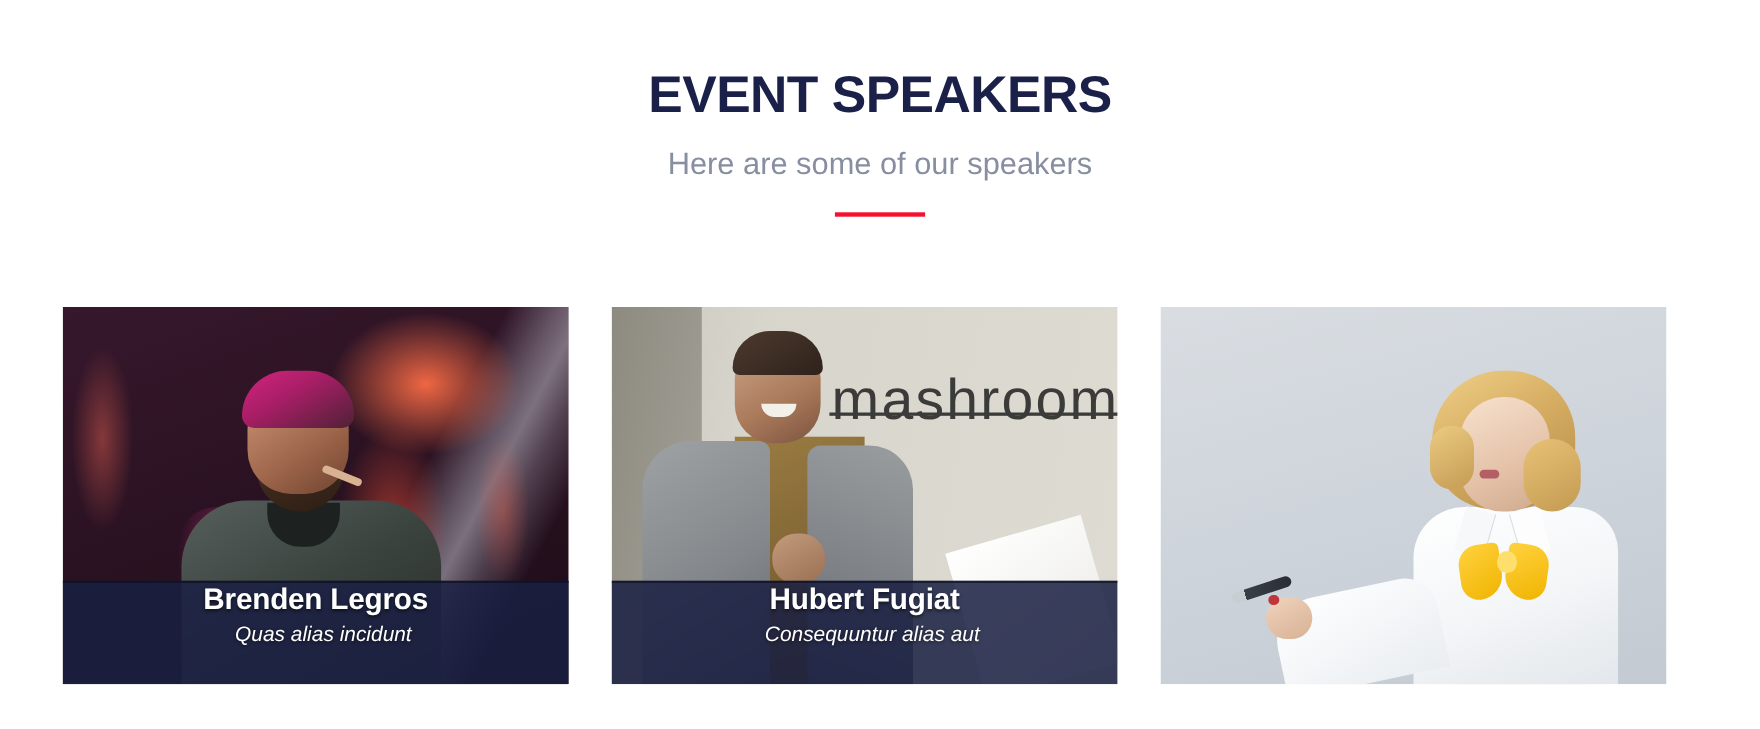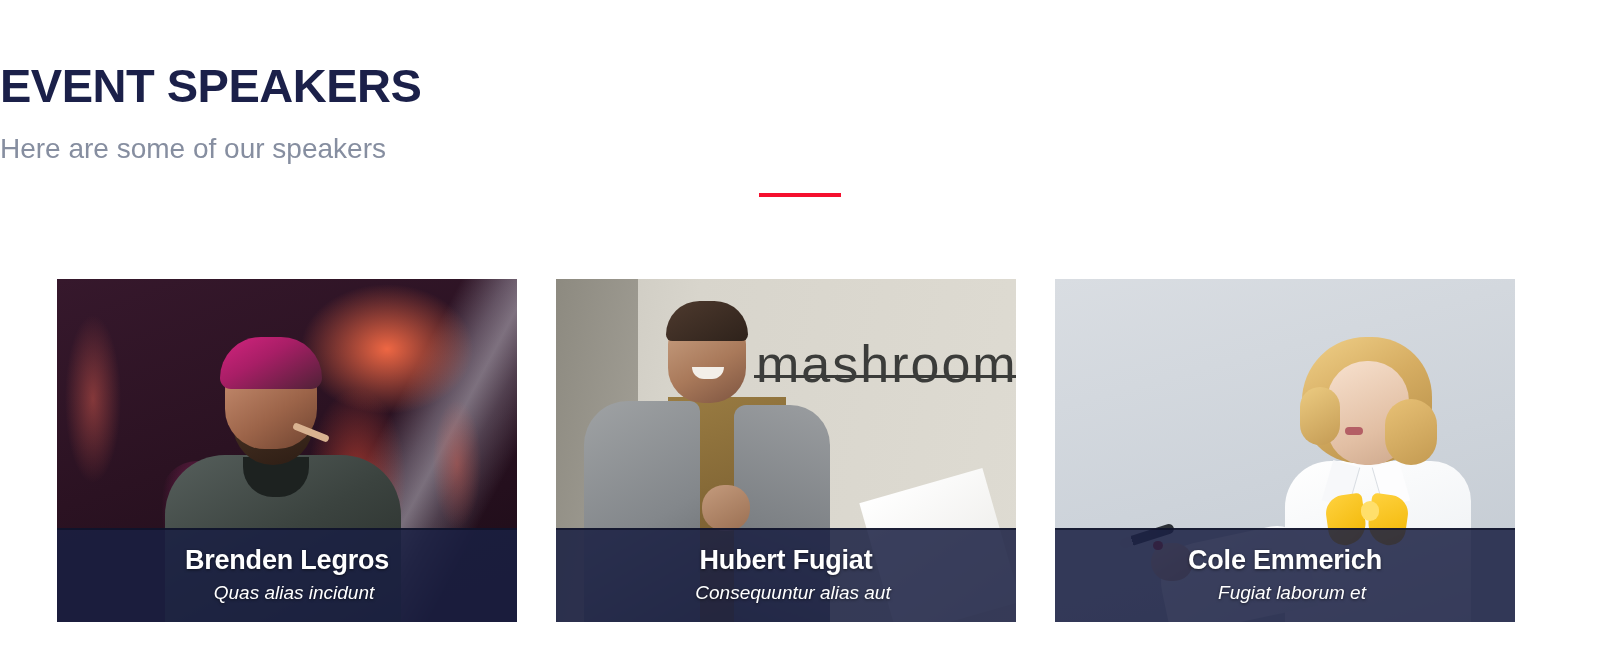--- a/index.html
+++ b/index.html
@@ -5,21 +5,21 @@
   * { margin:0; padding:0; box-sizing:border-box; }
   html,body { width:1600px; height:663px; }
   body {
     background:#ffffff;
     font-family:"Liberation Sans", sans-serif;
     overflow:hidden;
     position:relative;
   }
 
   
-  .section-head { width:1600px; padding-top:62px; }
+  .section-head { width:1600px; padding-top:62px; text-align:center; }
 
   .section-title {
     font-size:47px;
     font-weight:bold;
     letter-spacing:-0.5px;
     color:#1b2049;
     line-height:1;
   }
 
   .section-sub {
@@ -233,21 +233,21 @@
   
   .caption {
     position:absolute;
     left:0; right:0; bottom:0;
     height:94px;
     background:rgba(26,32,66,0.86);
     border-top:2px solid rgba(10,14,34,0.65);
     display:flex;
     flex-direction:column;
     align-items:center;
-    justify-content:center;
+    justify-content:flex-start;
     text-align:center;
     padding-bottom:2px;
   }
 
   .caption-name {
     font-size:27px;
     font-weight:bold;
     color:#ffffff;
     line-height:1.18;
     text-shadow:0 1px 3px rgba(0,0,0,.55);
@@ -327,19 +327,15 @@
       <span class="c3-collar-l"></span>
       <span class="c3-collar-r"></span>
       <span class="c3-bow"></span>
       <span class="c3-bowknot"></span>
       <span class="c3-hair"></span>
       <span class="c3-face"></span>
       <span class="c3-curl-a"></span>
       <span class="c3-curl-b"></span>
       <span class="c3-lip"></span>
     </div>
-    <div class="caption">
-      <div class="caption-name">Cole Emmerich</div>
-      <div class="caption-role">Fugiat laborum et</div>
-    </div>
   </div>
 
 </div>
 
 </body></html>

